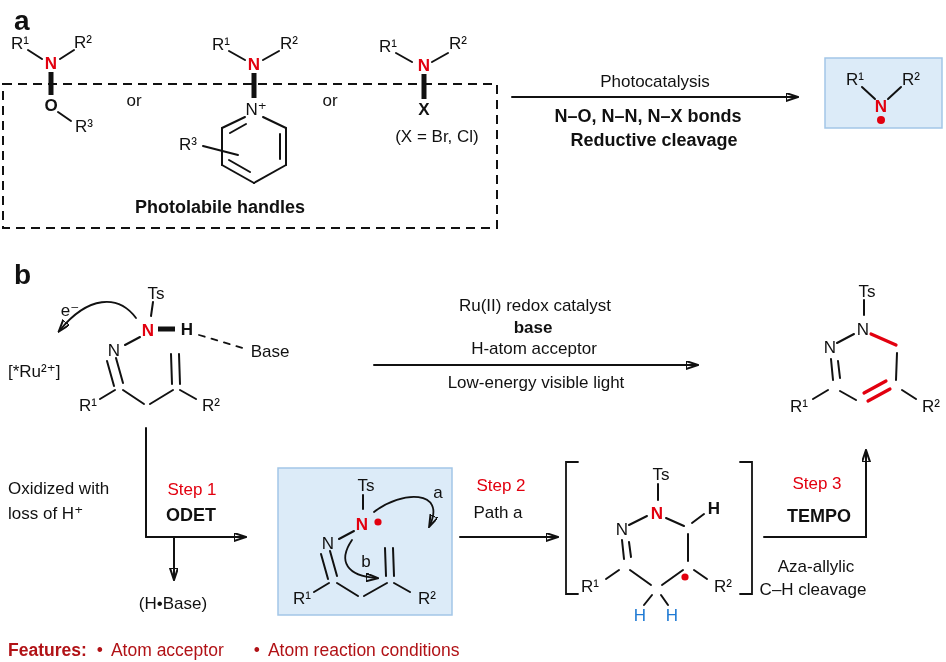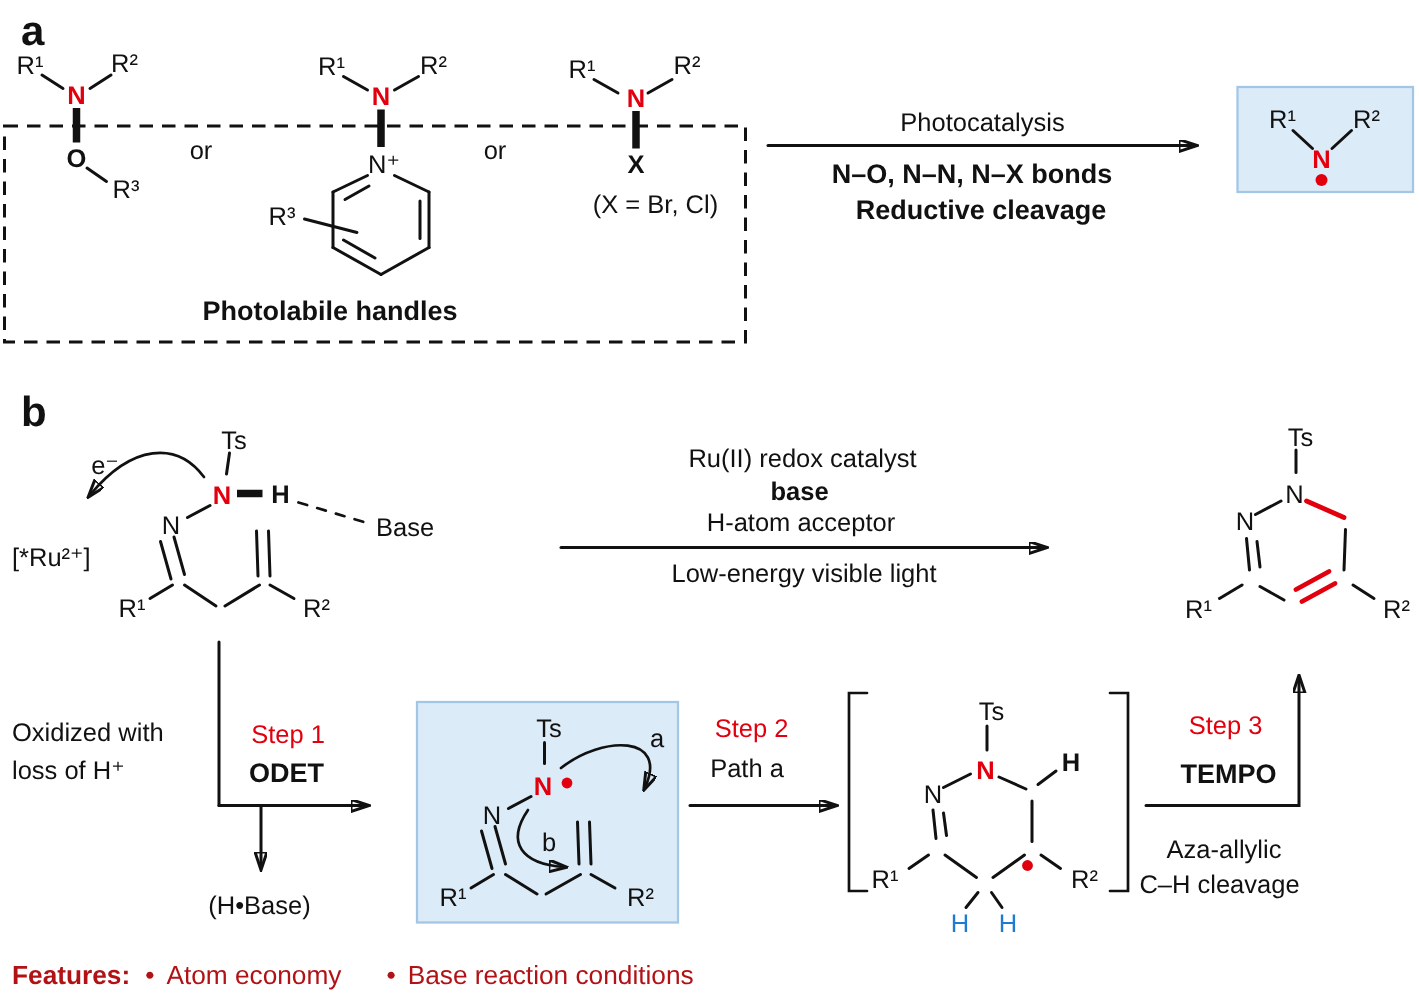--- a/index.html
+++ b/index.html
@@ -237,16 +237,16 @@
     <line x1="837" y1="343" x2="854" y2="334"></line>
     <line x1="828" y1="390" x2="813" y2="399"></line>
     <text class="mid" x="799" y="412">R¹</text>
     <line x1="902" y1="390" x2="916" y2="399"></line>
     <text class="mid" x="931" y="412">R²</text>
   </g>
 </svg>
 
 <div class="features">
   <span class="flabel">Features:</span>
-  <span class="item"><span class="bullet">•</span><span>Atom economy</span></span>
-  <span class="item"><span class="bullet">•</span><span>Base reaction conditions</span></span>
+  <span class="item"><span class="bullet">•</span><span>Atom acceptor</span></span>
+  <span class="item"><span class="bullet">•</span><span>Atom reaction conditions</span></span>
 </div>
 </div>
 
 </body></html>

